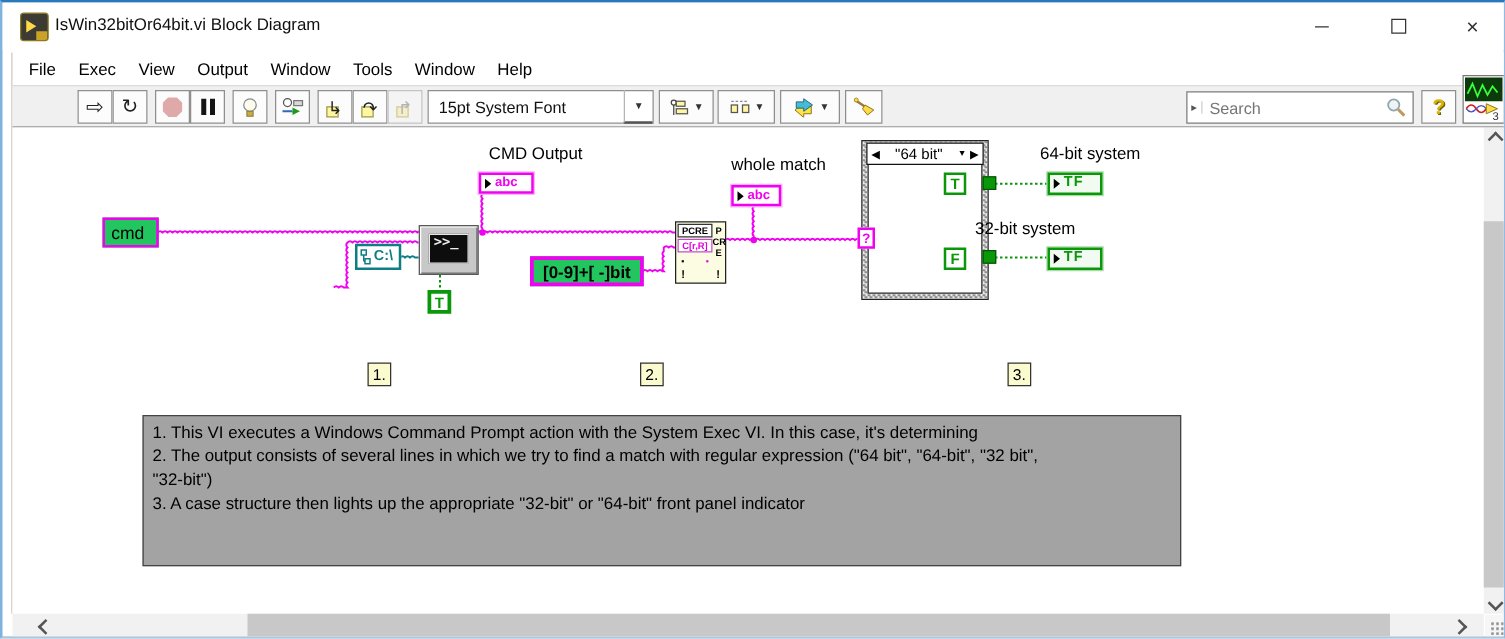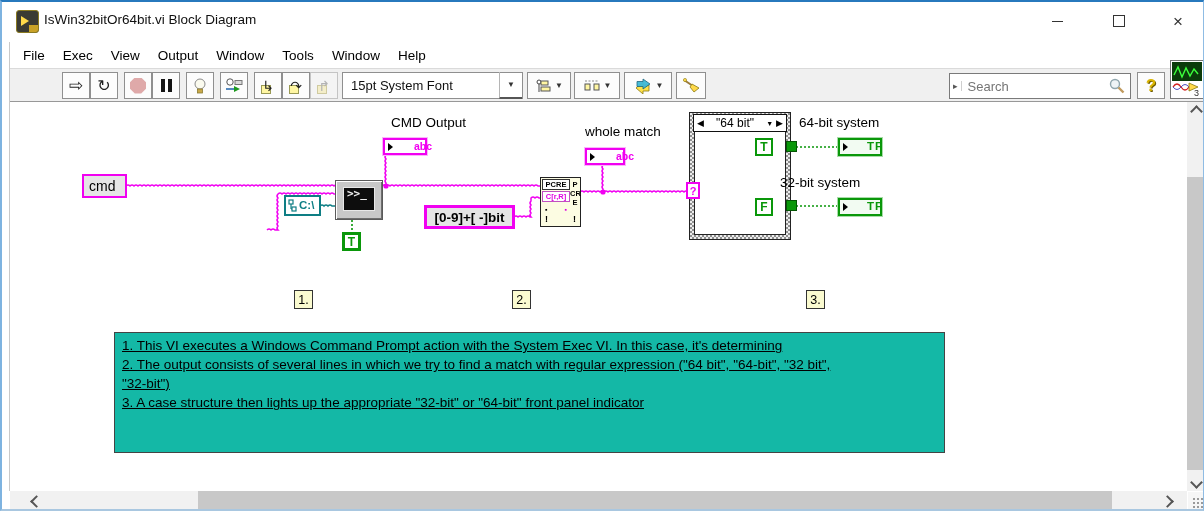--- a/index.html
+++ b/index.html
@@ -37,48 +37,48 @@
   .ddbtn{position:absolute;top:3px;height:27px;background:#fcfcfc;border:1px solid #8f8f8f;display:flex;align-items:center;justify-content:center;gap:3px;box-sizing:border-box;}
   .dd-chev{font-size:8px;color:#333;}
   .searchbox{position:absolute;left:939px;top:4px;width:182px;height:26px;background:#fff;border:1px solid #7a7a7a;display:flex;align-items:center;box-sizing:border-box;}
   .searchbox .hist{font-size:9px;color:#555;padding:0 3px;border-right:1px solid #cfcfcf;}
   .searchbox input{flex:1;border:none;outline:none;font-size:13px;color:#333;padding:0 6px;font-family:"Liberation Sans",sans-serif;background:transparent;min-width:0;}
   .helpbtn{position:absolute;left:1127px;top:3px;width:28px;height:27px;background:#fcfcfc;border:1px solid #8f8f8f;display:flex;align-items:center;justify-content:center;font-weight:bold;font-size:17px;color:#d9b400;text-shadow:1px 1px 0 #6f5c00;box-sizing:border-box;}
   .iconpane{position:absolute;left:1168px;top:58px;width:34px;height:39px;background:#fff;border:1px solid #777;box-sizing:border-box;}
   
   .diagram{position:absolute;left:8px;top:100px;width:1177px;height:389px;background:#fff;}
   #wires{position:absolute;left:0;top:0;width:1204px;height:511px;pointer-events:none;}
-  .str-const{position:absolute;background:#e5e5e5;border:3px solid #f101f1;color:#000;font-size:14.5px;display:flex;align-items:center;padding:0 5px;box-sizing:border-box;}
+  .str-const{position:absolute;background:#22c55e;border:3px solid #f101f1;color:#000;font-size:14.5px;display:flex;align-items:center;padding:0 5px;box-sizing:border-box;}
   .free-label{position:absolute;font-size:13.5px;color:#000;white-space:nowrap;}
-  .str-ind{position:absolute;width:44px;height:17px;background:#fff;border:2px solid #f101f1;box-shadow:0 0 0 1px #fbb4fb;display:flex;align-items:center;gap:21px;padding:0 3px;box-sizing:border-box;}
+  .str-ind{position:absolute;width:44px;height:17px;background:#fff;border:2px solid #f101f1;box-shadow:0 0 0 1px #fbb4fb;display:flex;align-items:center;gap:3px;padding:0 3px;box-sizing:border-box;}
   .tri-r{width:0;height:0;border-left:5px solid #000;border-top:4px solid transparent;border-bottom:4px solid transparent;}
   .abc{color:#f101f1;font-weight:bold;font-size:10.5px;line-height:1;}
   .pathconst{position:absolute;left:282px;top:193px;width:37px;height:21px;background:#fff;border:2px solid #0e7e84;display:flex;align-items:center;gap:2px;padding:0 2px;box-sizing:border-box;}
   .pathconst .txt{color:#0e7e84;font-weight:bold;font-size:11.5px;line-height:1;}
   .sysexec{position:absolute;left:333px;top:178px;width:48px;height:40px;background:#c8c8c8;border:1px solid #5a5a5a;box-shadow:inset 1px 1px 0 #ffffff,inset -1px -1px 0 #6e6e6e;box-sizing:border-box;}
   .sysexec .screen{position:absolute;left:7px;right:7px;top:6px;bottom:8px;background:#0d0d0d;border:1px solid #e8e8e8;color:#ededed;font-family:"DejaVu Sans Mono",monospace;font-weight:bold;font-size:11px;padding-left:3px;line-height:1.1;}
   .bool-const{position:absolute;width:19px;height:19px;background:#fff;border:3px solid #0a970a;color:#0a970a;font-weight:bold;font-size:12px;display:flex;align-items:center;justify-content:center;box-sizing:border-box;}
   .bool-const.small{width:18px;height:18px;border-width:2px;}
-  .tf-ind{position:absolute;width:44px;height:18px;background:#f2fbf2;border:2px solid #0a970a;box-shadow:0 0 0 1px #a8dca8;display:flex;align-items:center;gap:19px;padding:0 3px;box-sizing:border-box;}
+  .tf-ind{position:absolute;width:44px;height:18px;background:#f2fbf2;border:2px solid #0a970a;box-shadow:0 0 0 1px #a8dca8;display:flex;align-items:center;gap:3px;padding:0 3px;box-sizing:border-box;}
   .tf-ind .tf{color:#0a970a;font-weight:bold;font-size:11.5px;letter-spacing:1px;line-height:1;}
   .tunnel{position:absolute;width:11px;height:11px;background:#0a970a;border:1px solid #045504;box-sizing:border-box;}
   .case{position:absolute;left:687px;top:110px;width:102px;height:128px;background:repeating-conic-gradient(#8f8f8f 0% 25%,#ececec 0% 50%) 0 0/4px 4px;border:1px solid #222;box-sizing:border-box;}
   .case-inner{position:absolute;left:4px;right:4px;top:4px;bottom:4px;background:#fff;border:1px solid #222;}
   .case-label{position:absolute;left:3px;top:1px;width:94px;height:18px;background:#fff;border:1px solid #111;display:flex;align-items:center;gap:3px;padding:0 3px;box-sizing:border-box;}
   .case-label .nav{font-size:9px;color:#000;line-height:1;}
   .case-label .sel{flex:1;text-align:center;font-size:12px;color:#000;}
   .case-label .dd{font-size:7px;color:#000;line-height:1;}
   .selterm{position:absolute;left:684px;top:180px;width:14px;height:17px;background:#fff;border:2px solid #f101f1;color:#f101f1;font-weight:bold;font-size:11px;display:flex;align-items:center;justify-content:center;box-sizing:border-box;}
   .pcre{position:absolute;left:538px;top:175px;width:41px;height:50px;background:#fcfce2;border:1px solid #222;box-sizing:border-box;}
   .pcre .t1{position:absolute;left:1px;top:1px;width:28px;height:11px;background:#fff;border:1px solid #333;font-size:7.5px;font-weight:bold;color:#000;display:flex;align-items:center;justify-content:center;box-sizing:border-box;}
   .pcre .t2{position:absolute;left:1px;top:13px;width:28px;height:11px;background:#fff;border:1px solid #c050c0;font-size:7.5px;font-weight:bold;color:#e000e0;display:flex;align-items:center;justify-content:center;box-sizing:border-box;}
   .pcre .rcol{position:absolute;right:0px;top:2px;width:10px;text-align:center;font-size:7.5px;font-weight:bold;color:#000;line-height:9px;}
   .pcre .m{position:absolute;font-size:7px;color:#000;line-height:1;}
   .step-tag{position:absolute;width:19px;height:19px;background:#fbfbd0;border:1px solid #333;color:#000;font-size:12.5px;display:flex;align-items:center;justify-content:center;box-sizing:border-box;}
-  .comment{position:absolute;left:112px;top:330px;width:831px;height:121px;background:#14b8a6;border:1px solid #444;padding:3px 7px;box-sizing:border-box;font-size:13.5px;line-height:19px;color:#000;text-decoration:underline;}
+  .comment{position:absolute;left:112px;top:330px;width:831px;height:121px;background:#a3a3a3;border:1px solid #444;padding:3px 7px;box-sizing:border-box;font-size:13.5px;line-height:19px;color:#000;}
   
   .vscroll{position:absolute;left:1185px;top:100px;width:18px;height:389px;background:#f1f1f1;}
   .vscroll .thumb{position:absolute;left:0;top:75px;width:18px;height:293px;background:#c8c8c8;}
   .hscroll{position:absolute;left:8px;top:489px;width:1177px;height:20px;background:#f1f1f1;}
   .hscroll .thumb{position:absolute;left:188px;top:0;width:914px;height:20px;background:#c8c8c8;}
   .chev{width:7px;height:7px;border-left:2px solid #555;border-bottom:2px solid #555;display:inline-block;}
   .chev.up{transform:rotate(135deg);}
   .chev.down{transform:rotate(-45deg);}
   .chev.left{transform:rotate(45deg);}
   .chev.right{transform:rotate(225deg);}
@@ -308,21 +308,21 @@
     </div>
   <div class="bool-const small" style="left:753px;top:136px">
       <span>T</span>
     </div>
   <div class="bool-const small" style="left:753px;top:196px">
       <span>F</span>
     </div>
   <div class="tunnel" style="left:784px;top:139px"></div>
   <div class="tunnel" style="left:784px;top:198px"></div>
 
-  <div class="free-label" style="left:797px;top:113px">64-bit system</div>
+  <div class="free-label" style="left:830px;top:113px">64-bit system</div>
   <div class="tf-ind" style="left:836px;top:136px">
     <div class="tri-r"></div>
     <span class="tf">TF</span>
   </div>
   <div class="free-label" style="left:778px;top:173px">32-bit system</div>
   <div class="tf-ind" style="left:836px;top:196px">
     <div class="tri-r"></div>
     <span class="tf">TF</span>
   </div>
 

